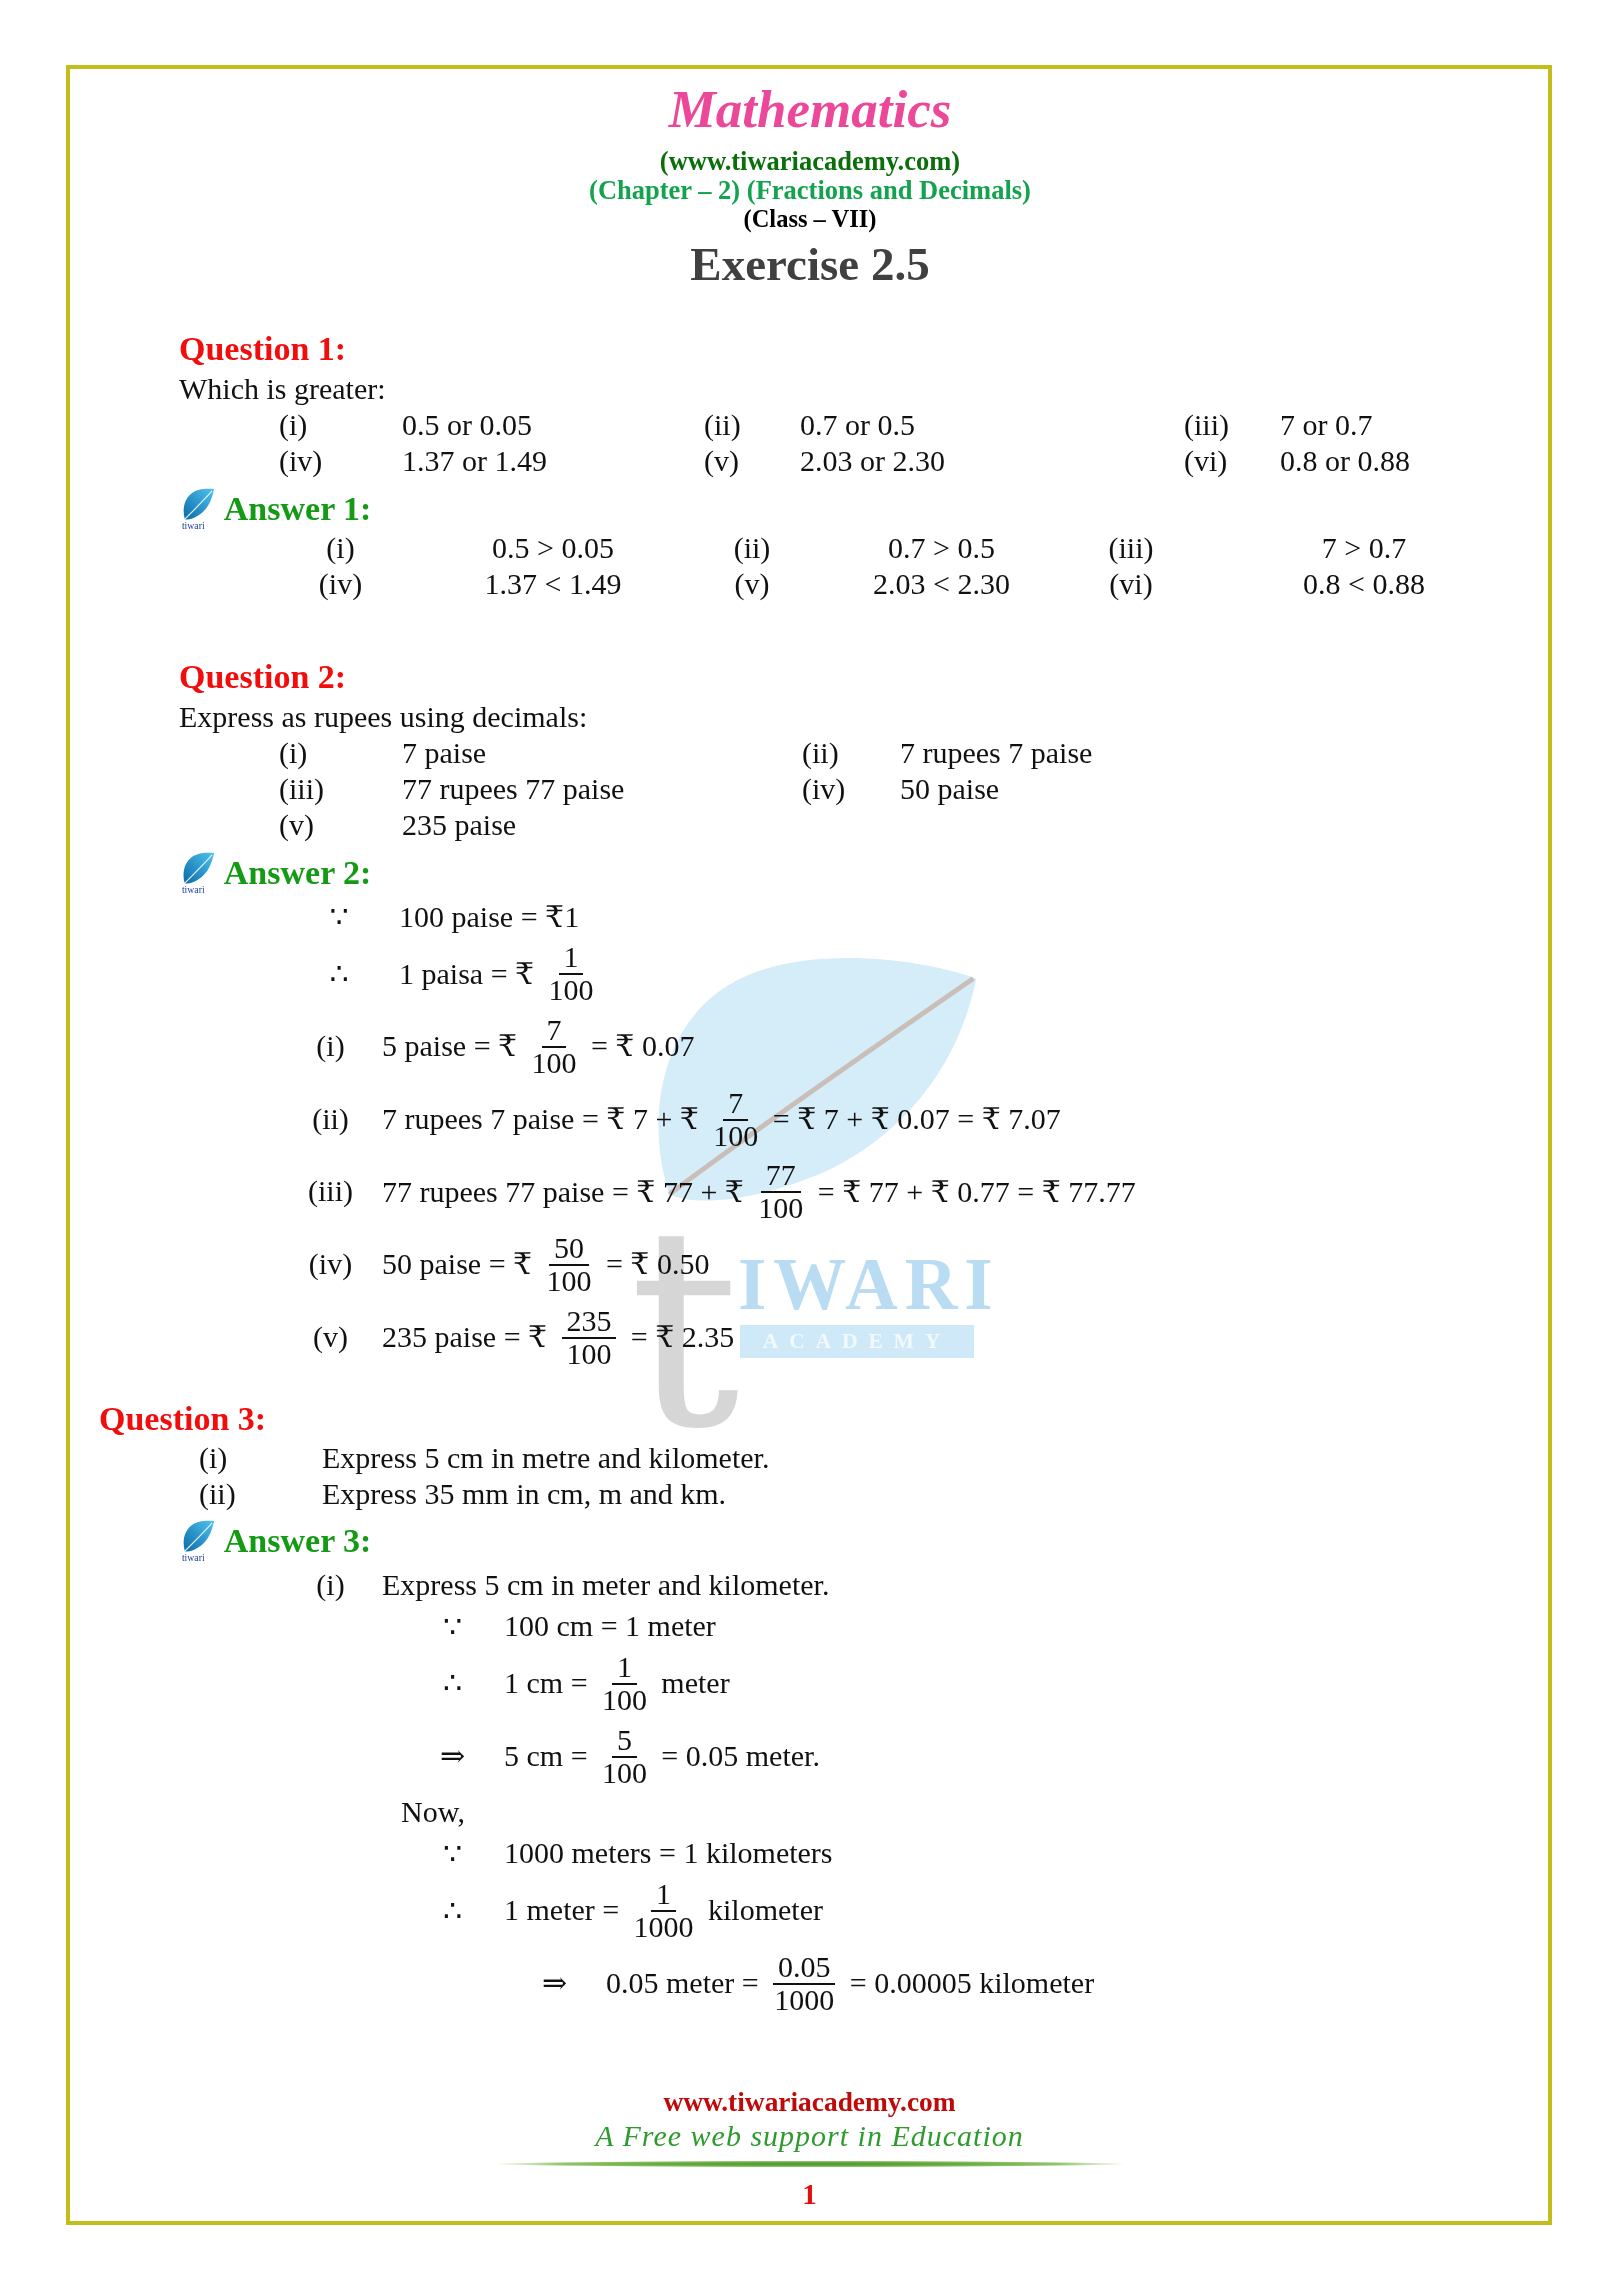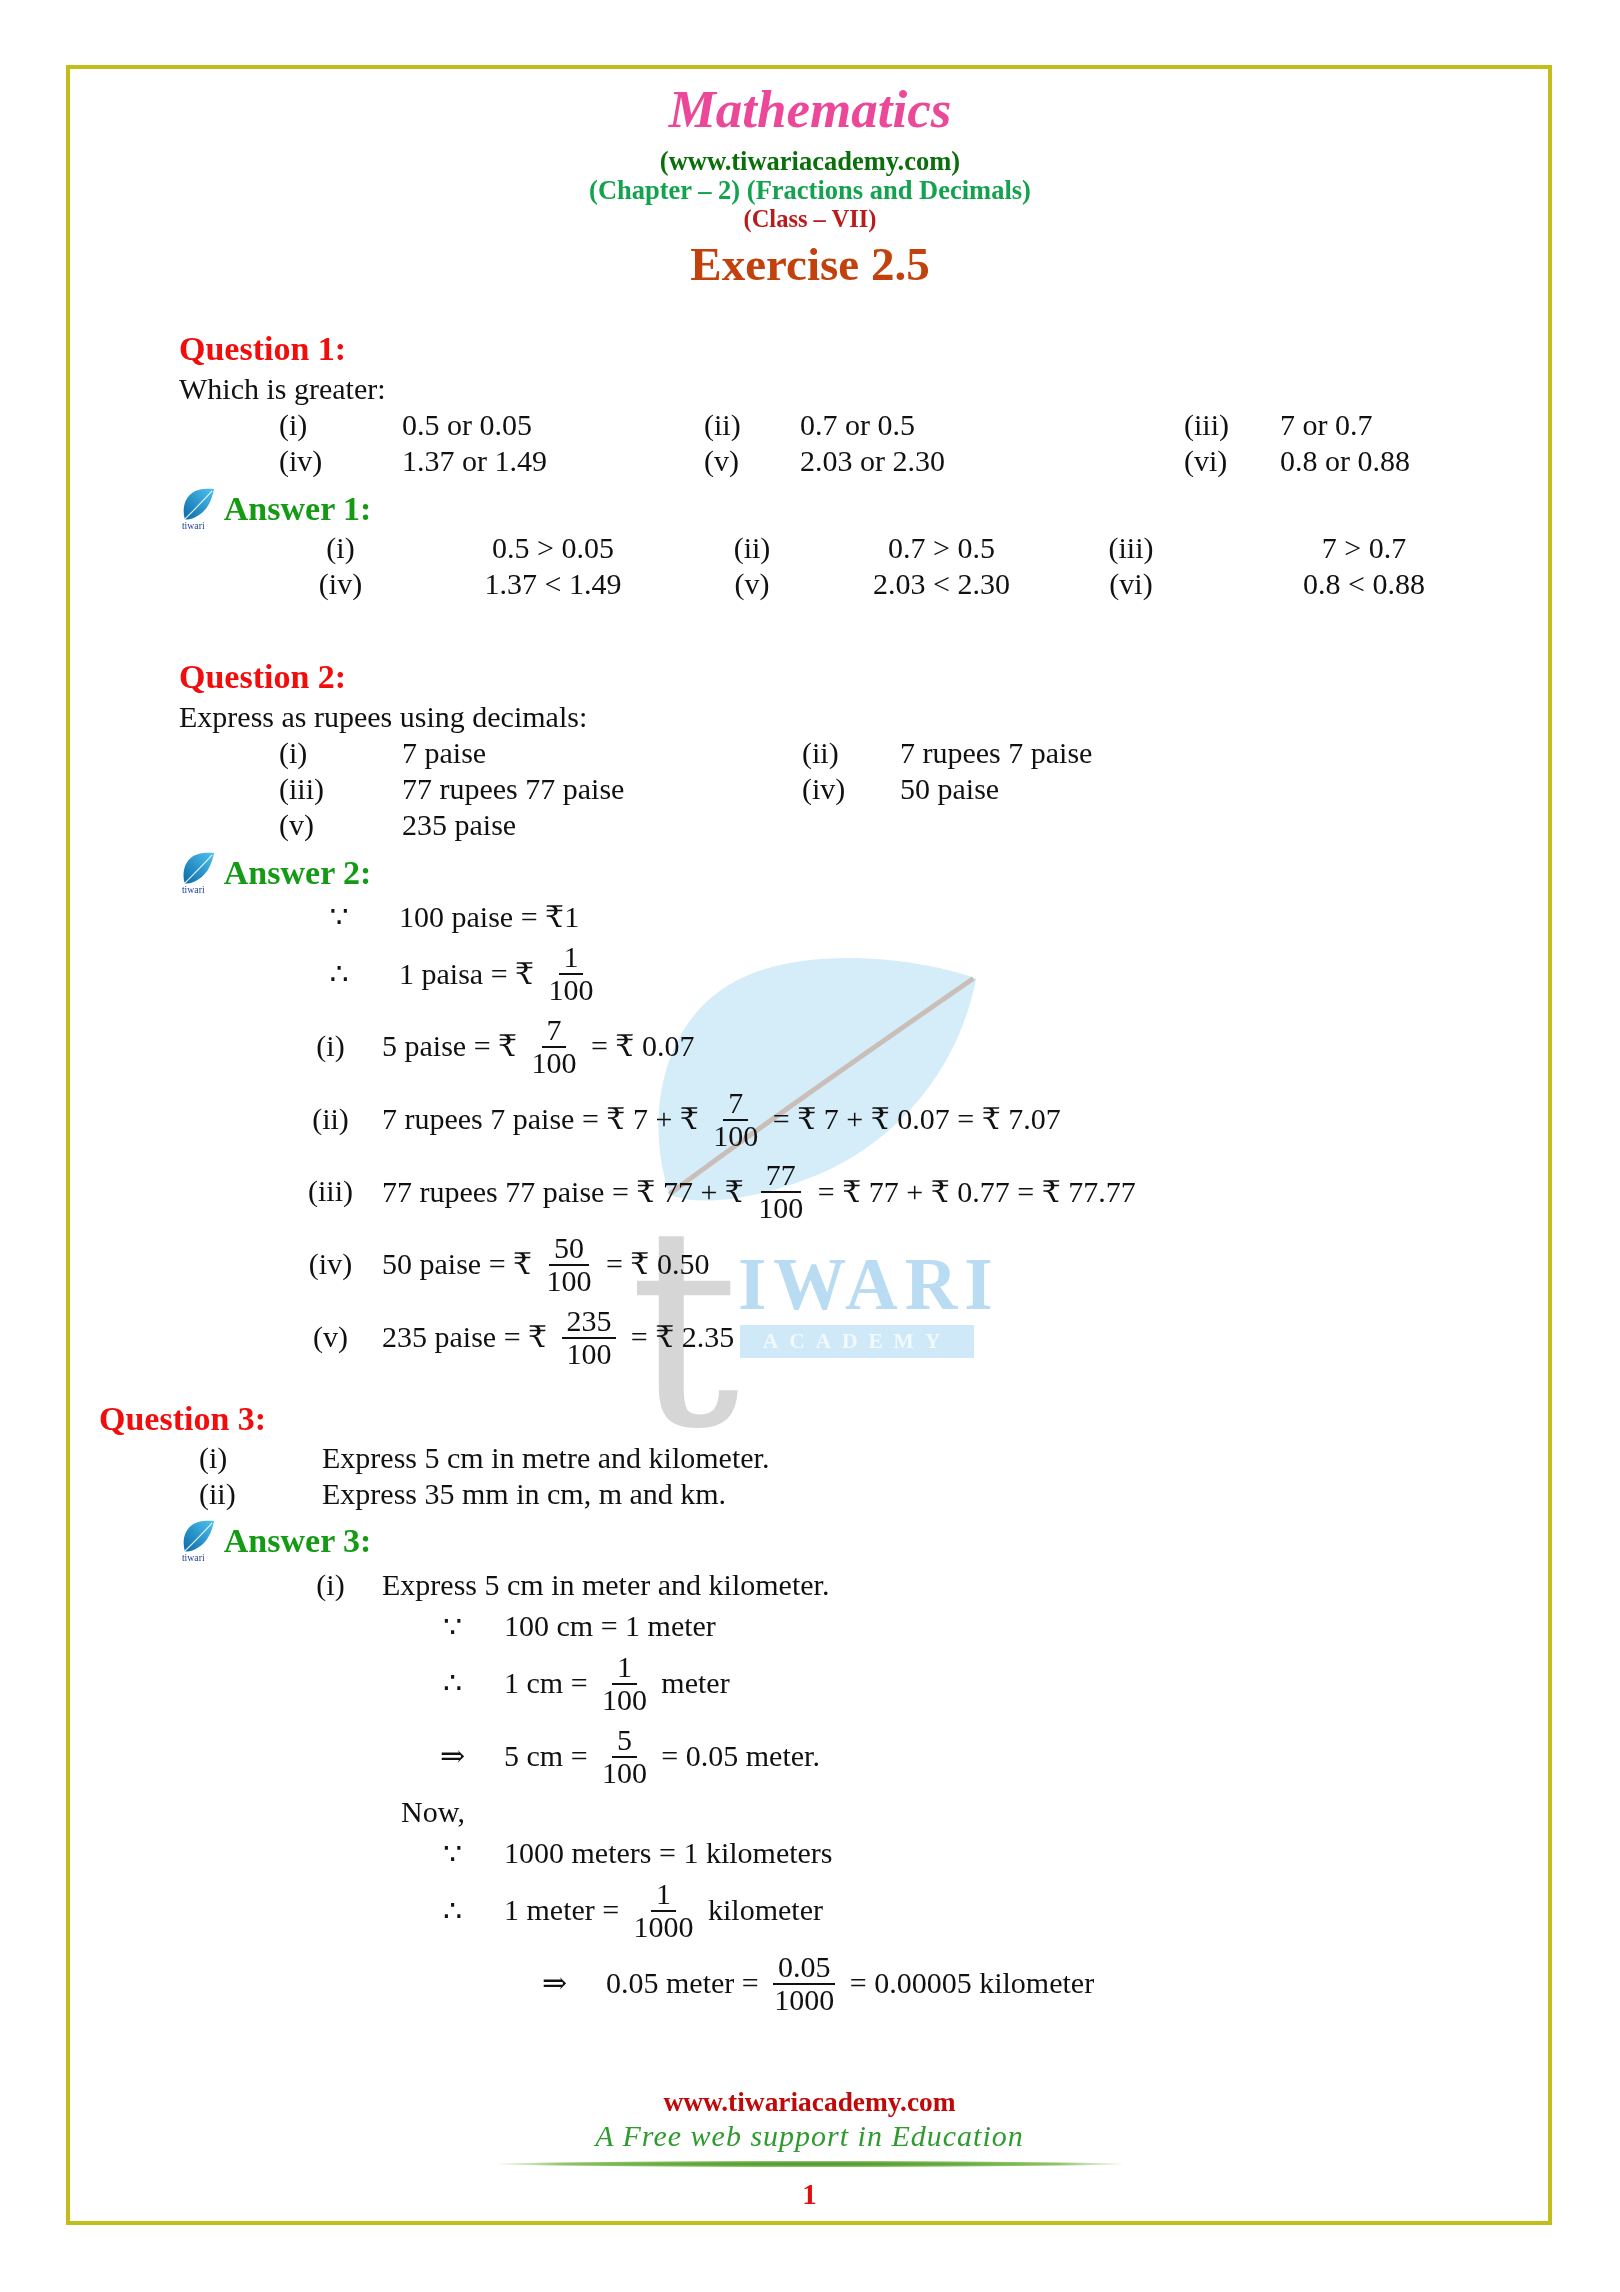--- a/index.html
+++ b/index.html
@@ -16,22 +16,22 @@
            letter-spacing:6.9px;font-family:"Liberation Serif",serif;}
   .wm-band{left:740px;top:1325px;width:234px;height:33px;background:#cfe9f8;
            color:#f2f9fd;font-weight:bold;font-size:21.6px;letter-spacing:10.8px;
            text-align:center;line-height:33px;}
   
   .content{position:absolute;left:71px;top:70px;width:1478px;z-index:1;}
   header{text-align:center;padding-top:2px;}
   .doc-title{margin:7px;font-size:53px;line-height:61px;font-style:italic;font-weight:bold;color:#ec4899;}
   .site-line{font-size:26.5px;line-height:29px;font-weight:bold;color:#0a6e0a;}
   .chapter-line{font-size:26.5px;line-height:29px;font-weight:bold;color:#13a24e;}
-  .class-line{font-size:24.5px;line-height:28px;font-weight:bold;color:#b91c1c;}
-  .exercise{margin:2px 0 0;font-size:47px;line-height:59px;font-weight:bold;color:#c2410c;}
+  .class-line{font-size:24.5px;line-height:28px;font-weight:bold;color:#000000;}
+  .exercise{margin:2px 0 0;font-size:47px;line-height:59px;font-weight:bold;color:#404040;}
   .sec{padding-left:108px;}
   .sec-q1{margin-top:33px;}
   .sec-q2{margin-top:53px;}
   .sec-q3{margin-top:26px;padding-left:28px;}
   .sec-ans{margin-top:7.8px;text-align:center;}
   .qh{margin:0;font-size:34px;line-height:43px;font-weight:bold;color:#f20d0d;}
   .intro{font-size:30px;line-height:37px;}
   .ah-row{display:flex;align-items:center;gap:7.8px;height:43px;}
   .ah{margin:0;font-size:34px;line-height:39px;font-weight:bold;color:#149a14;}
   .leaf-ico{flex:0 0 37px;height:43px;}

